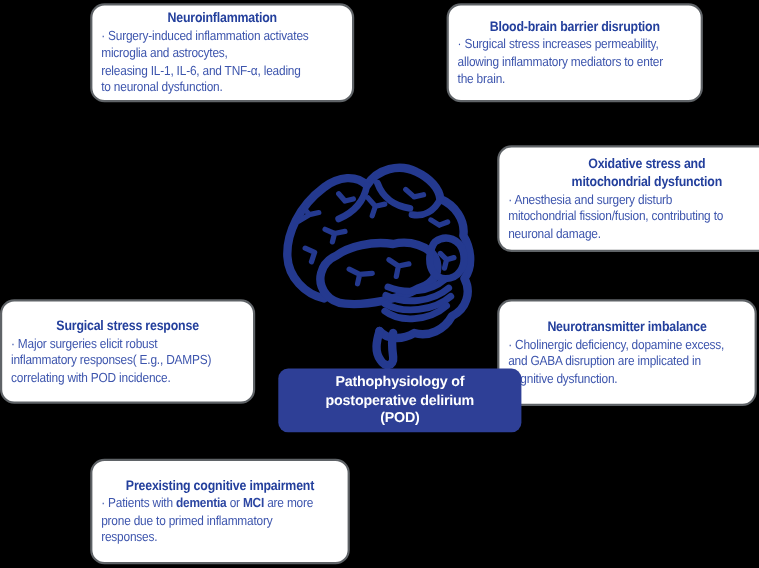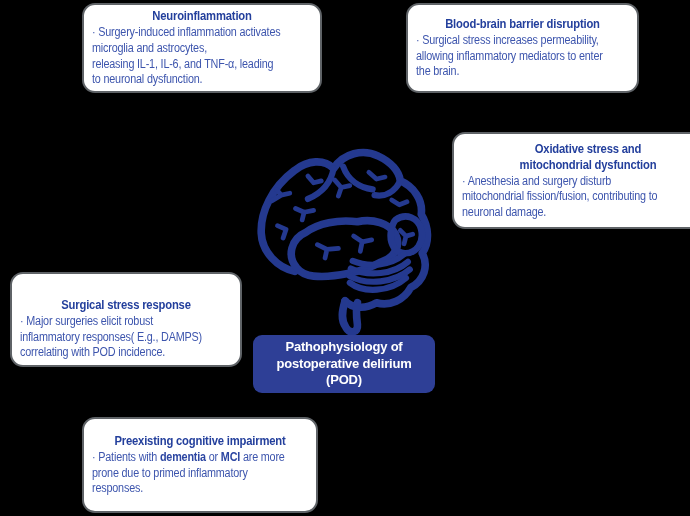--- a/index.html
+++ b/index.html
@@ -21,28 +21,28 @@
     color:var(--title);font-weight:bold;font-size:12.5px;line-height:1.28;
     text-align:center;letter-spacing:-0.2px;white-space:pre-line;margin-bottom:1px;
   }
   .ib-body{color:var(--body);font-size:12px;line-height:1.3;letter-spacing:-0.2px;}
   .ib-body .b{font-weight:bold;color:var(--bold-body);}
   
   .pos-neuroinflammation{left:82px;top:3px;width:240px;height:90px;}
   .pos-bbb{left:370px;top:3px;width:233px;height:90px;margin-left:36px;}
   .pos-anesthetic{left:3px;top:132px;width:236px;height:96px;}
   .pos-oxidative{left:452px;top:132px;width:272px;height:97px;}
-  .pos-surgical{left:10px;top:272px;width:232px;height:95px;justify-content:flex-end;}
+  .pos-surgical{left:0;top:272px;width:232px;height:95px;}
   .pos-neurotransmitter{left:452px;top:272px;width:236px;height:97px;}
   .pos-preexisting{left:82px;top:417px;width:236px;height:96px;justify-content:center;}
   .pos-cytokine{left:378px;top:417px;width:237px;height:96px;}
   .brain-wrap{position:absolute;left:250px;top:138px;width:192px;height:200px;color:var(--brain);}
   .brain-wrap svg{width:100%;height:100%;display:block;}
   .center-label{
-    position:absolute;left:253px;top:335px;width:182px;height:58px;
+    position:absolute;left:253px;top:335px;width:221px;height:58px;
     background:var(--center-bg);border-radius:9px;box-sizing:border-box;
     display:flex;align-items:center;justify-content:center;
     color:var(--center-text);font-weight:bold;font-size:13px;line-height:1.3;
     text-align:center;white-space:pre-line;letter-spacing:-0.2px;
   }
 </style>
 </head>
 <body>
 
 <div class="canvas">
@@ -87,20 +87,30 @@
     <div class="squeeze">
       <div class="ib-title">Surgical stress response</div>
       <div class="ib-body">
           <div><span>· Major surgeries elicit robust</span></div>
           <div><span>inflammatory responses( E.g., DAMPS)</span></div>
           <div><span>correlating with POD incidence.</span></div>
         </div>
     </div>
   </div>
 
+  <div class="infobox pos-neurotransmitter">
+    <div class="squeeze">
+      <div class="ib-title">Neurotransmitter imbalance</div>
+      <div class="ib-body">
+          <div><span>· Cholinergic deficiency, dopamine excess,</span></div>
+          <div><span>and GABA disruption are implicated in</span></div>
+          <div><span>cognitive dysfunction.</span></div>
+        </div>
+    </div>
+  </div>
 
   <div class="infobox pos-preexisting">
     <div class="squeeze">
       <div class="ib-title">Preexisting cognitive impairment</div>
       <div class="ib-body">
           <div><span>· Patients with </span><span class="b">dementia</span><span> or </span><span class="b">MCI</span><span> are more</span></div>
           <div><span>prone due to primed inflammatory</span></div>
           <div><span>responses.</span></div>
         </div>
     </div>

